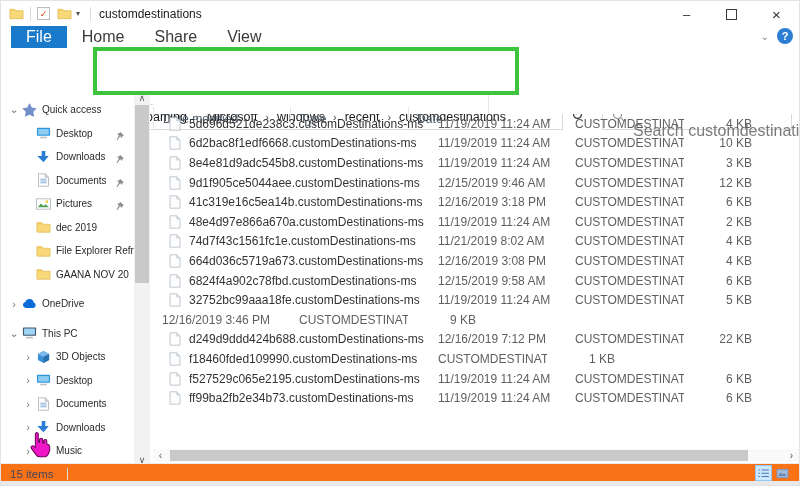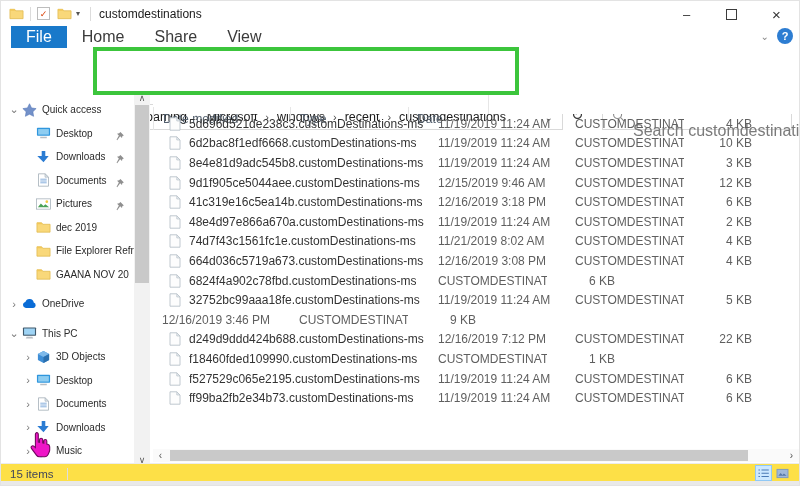--- a/index.html
+++ b/index.html
@@ -83,21 +83,21 @@
   .ficon{width:12px;height:14px;flex:none;display:flex;}
   .ficon svg{width:12px;height:14px;}
 
   
   .hscroll{position:absolute;left:152px;right:0;top:448px;height:13px;background:#fafafa;display:flex;align-items:center;}
   .hs-arrow{width:15px;text-align:center;font-size:10px;color:#555;flex:none;}
   .hs-track{position:relative;flex:1;height:13px;}
   .hs-thumb{position:absolute;left:2px;top:1px;width:578px;height:11px;background:#c9c9c9;}
 
   
-  .statusbar{position:absolute;left:0;right:0;top:462px;height:20px;background:#fde047;border-top:1px solid #ececec;
+  .statusbar{position:absolute;left:0;right:0;top:462px;height:20px;background:#f97316;border-top:1px solid #ececec;
              display:flex;align-items:center;padding-left:9px;box-sizing:border-box;}
   .status-count{font-size:11.5px;color:#41465a;}
   .status-sep{width:1px;height:12px;background:#ddd;margin-left:14px;}
   .view-btns{position:absolute;right:8px;top:464px;display:flex;gap:2px;}
   .view-btn{width:17px;height:16px;display:flex;align-items:center;justify-content:center;box-sizing:border-box;}
   .view-btn.sel{background:var(--viewsel,#cce8ff);border:1px solid #90c8f5;}
   .view-btn svg{width:13px;height:11px;}
   .bottom-strip{position:absolute;left:0;right:0;bottom:0;height:4px;background:#e9e9e9;}
 
   
@@ -493,20 +493,21 @@
   <div class="frow">
     <div class="cell cell-name">
       <span class="ficon">
             <svg viewBox="0 0 12 14">
               <path d="M1 .8h6.8L11 4v9.2H1z" fill="#fdfdfd" stroke="#b9c2c9" stroke-width=".9"></path>
               <path d="M7.8.8L11 4H7.8z" fill="#e9eef2" stroke="#b9c2c9" stroke-width=".7"></path>
             </svg>
           </span>
       <span class="fname">6824f4a902c78fbd.customDestinations-ms</span>
     </div>
+    <div class="cell cell-date">12/15/2019 9:58 AM</div>
     <div class="cell cell-type">CUSTOMDESTINATIO...</div>
     <div class="cell cell-size">6 KB</div>
   </div>
 
   <div class="frow">
     <div class="cell cell-name">
       <span class="ficon">
             <svg viewBox="0 0 12 14">
               <path d="M1 .8h6.8L11 4v9.2H1z" fill="#fdfdfd" stroke="#b9c2c9" stroke-width=".9"></path>
               <path d="M7.8.8L11 4H7.8z" fill="#e9eef2" stroke="#b9c2c9" stroke-width=".7"></path>

